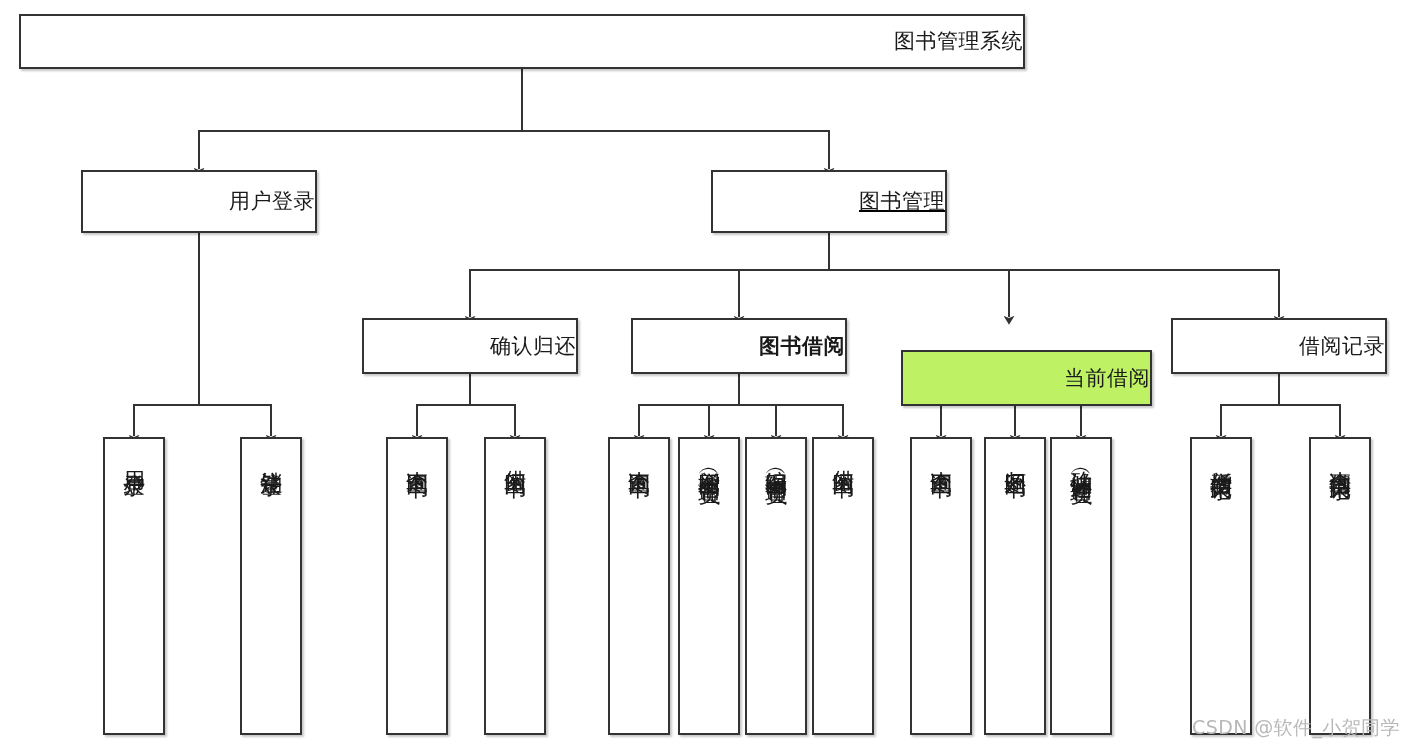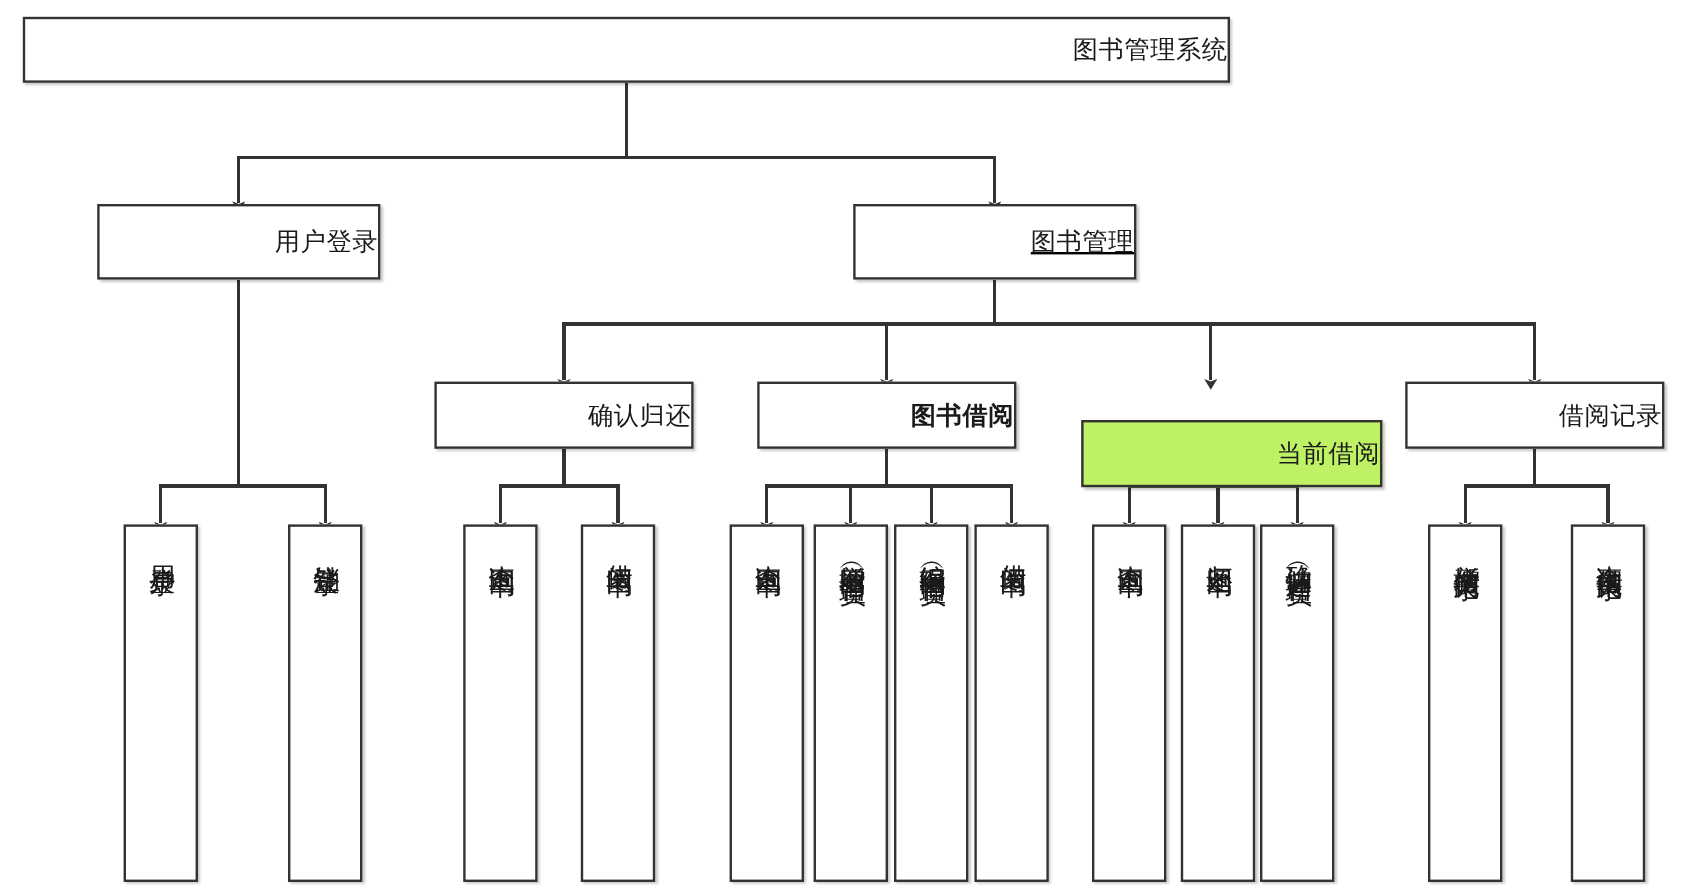--- a/index.html
+++ b/index.html
@@ -160,13 +160,14 @@
         <span class="node-label" style="color: rgb(26, 26, 26);">确认归还（管理员）</span>
       </div>
       <div class="node vertical" style="left: 1190px; top: 437px; width: 62px; height: 298px; border-color: rgb(51, 51, 51); background: rgb(255, 255, 255);">
         <span class="node-label" style="color: rgb(26, 26, 26);">新增借阅记录</span>
       </div>
       <div class="node vertical" style="left: 1309px; top: 437px; width: 62px; height: 298px; border-color: rgb(51, 51, 51); background: rgb(255, 255, 255);">
         <span class="node-label" style="color: rgb(26, 26, 26);">查询借阅记录</span>
       </div>
     </div>
 
+  <div id="watermark" style="left: 1192px; top: 715px; color: rgb(184, 184, 184);">CSDN @软件_小贺同学</div>
 </div>
 
 </body></html>

